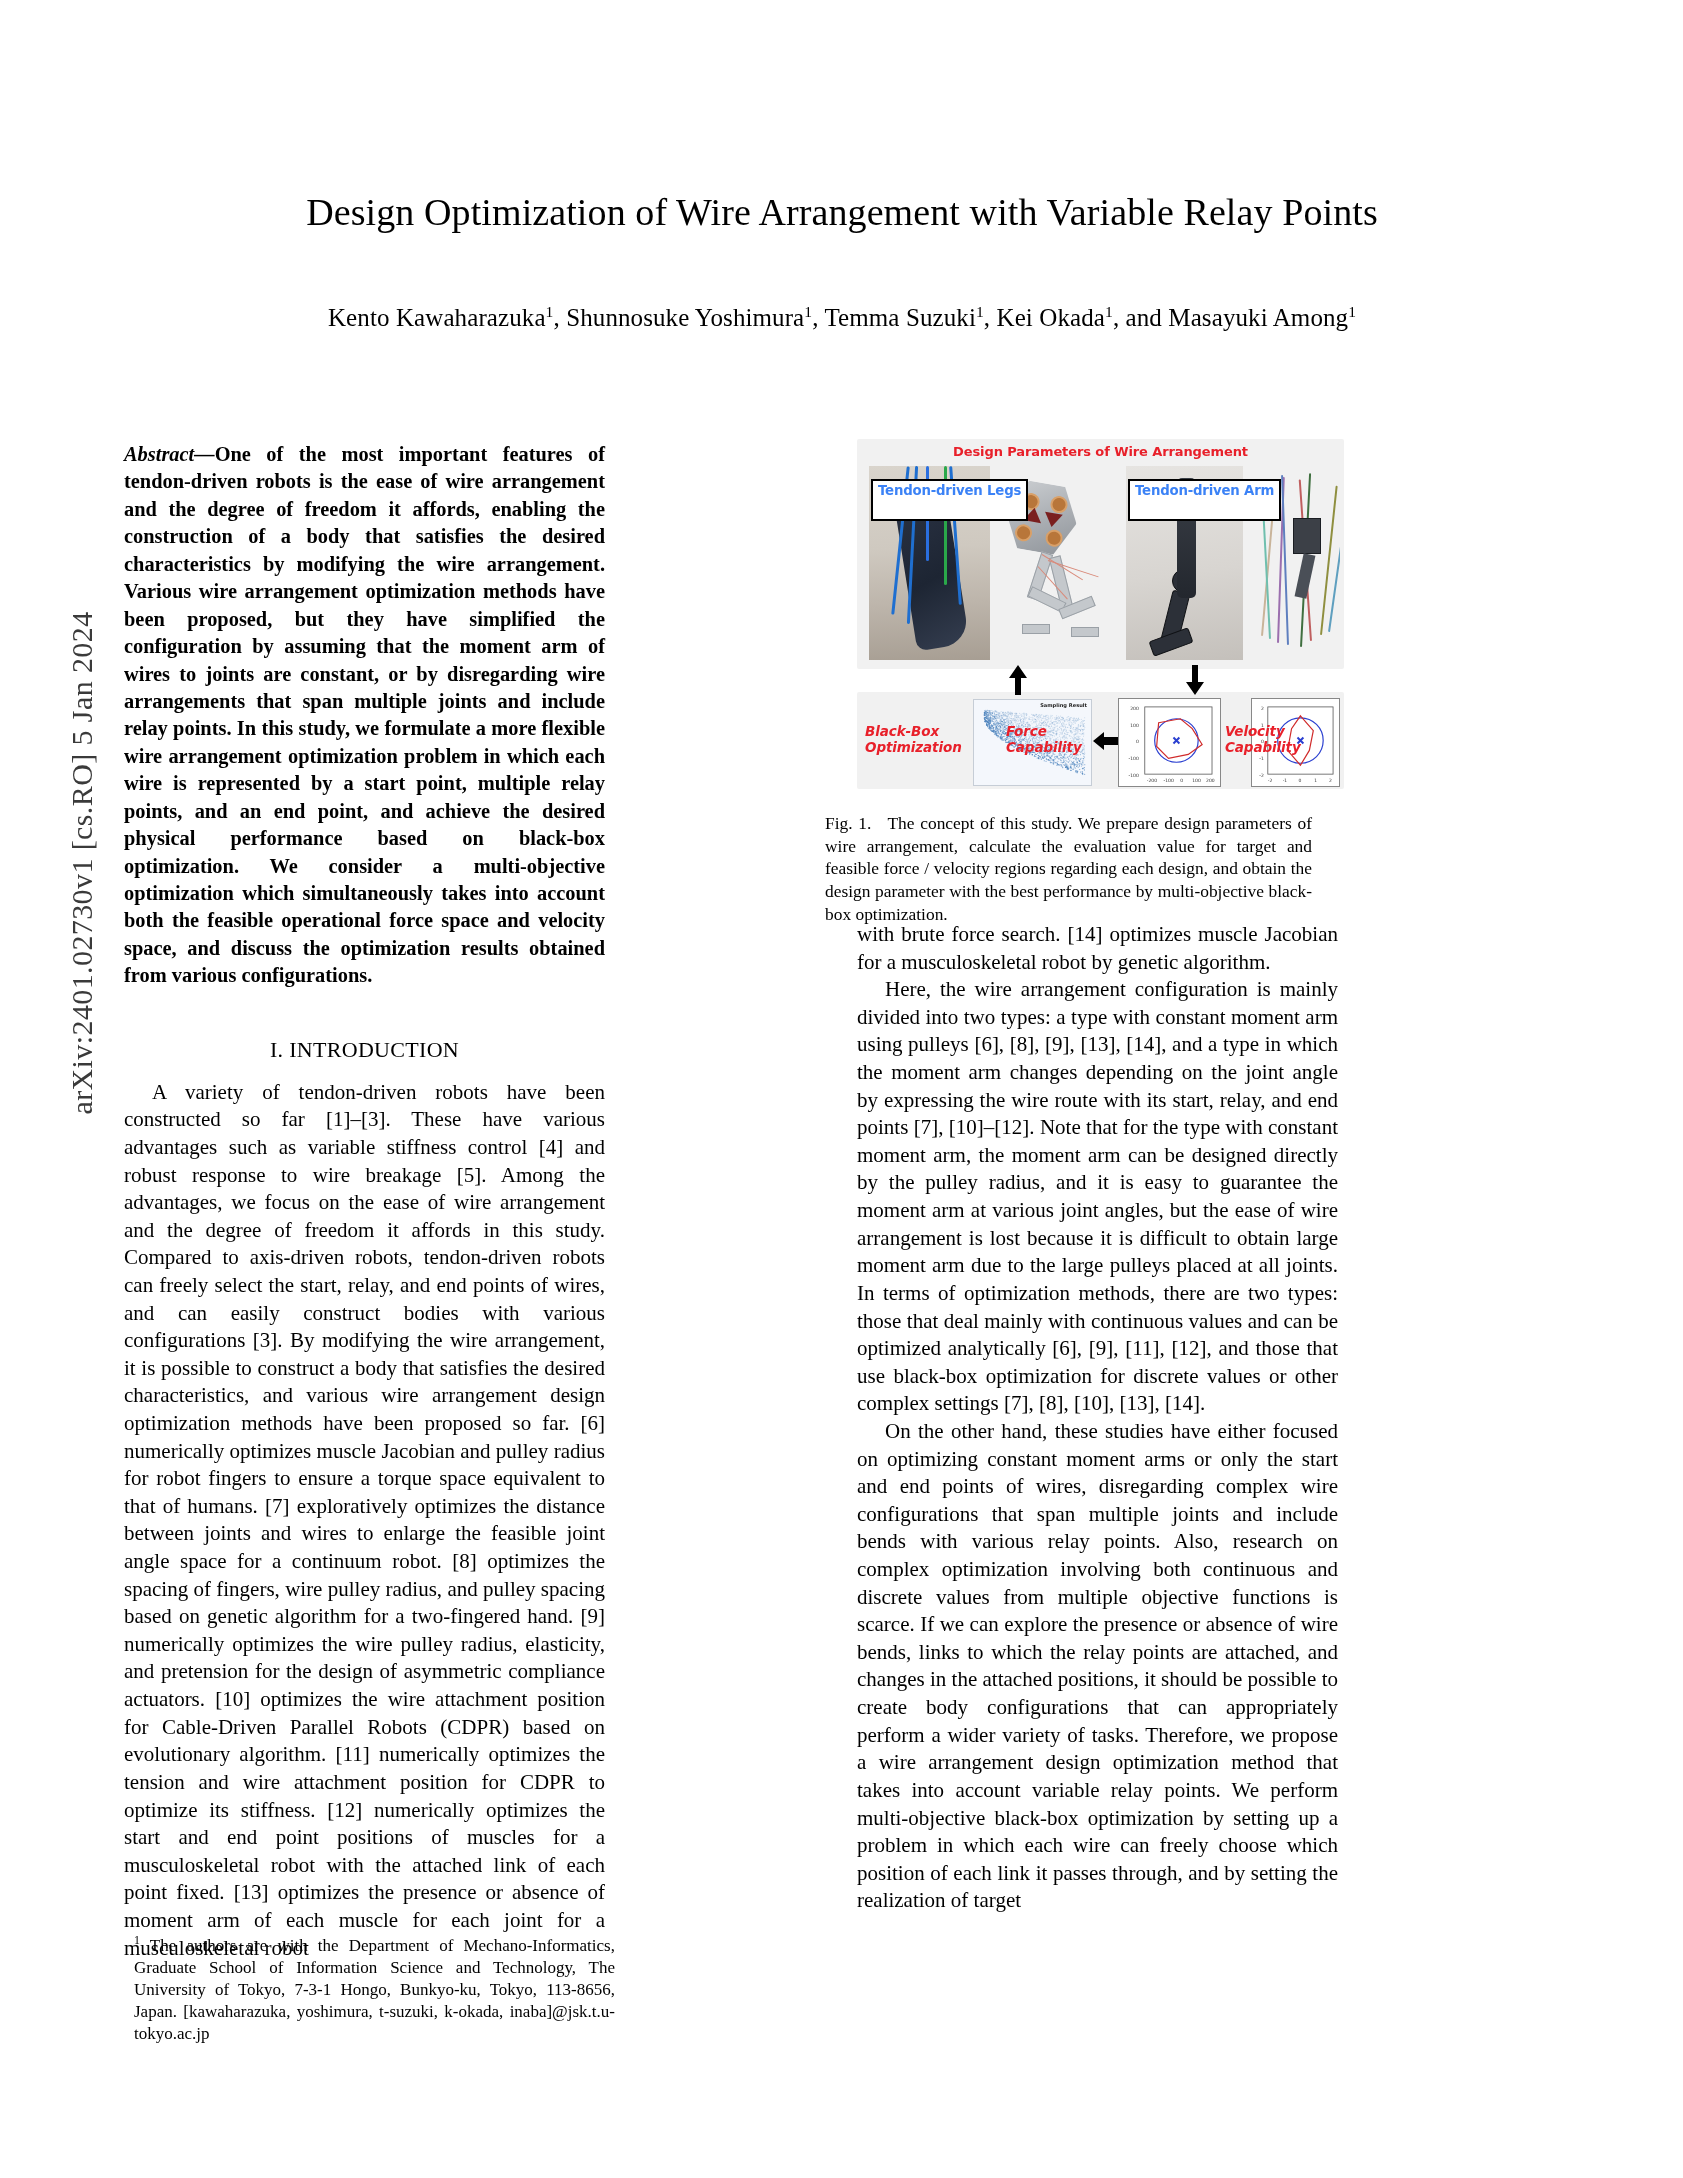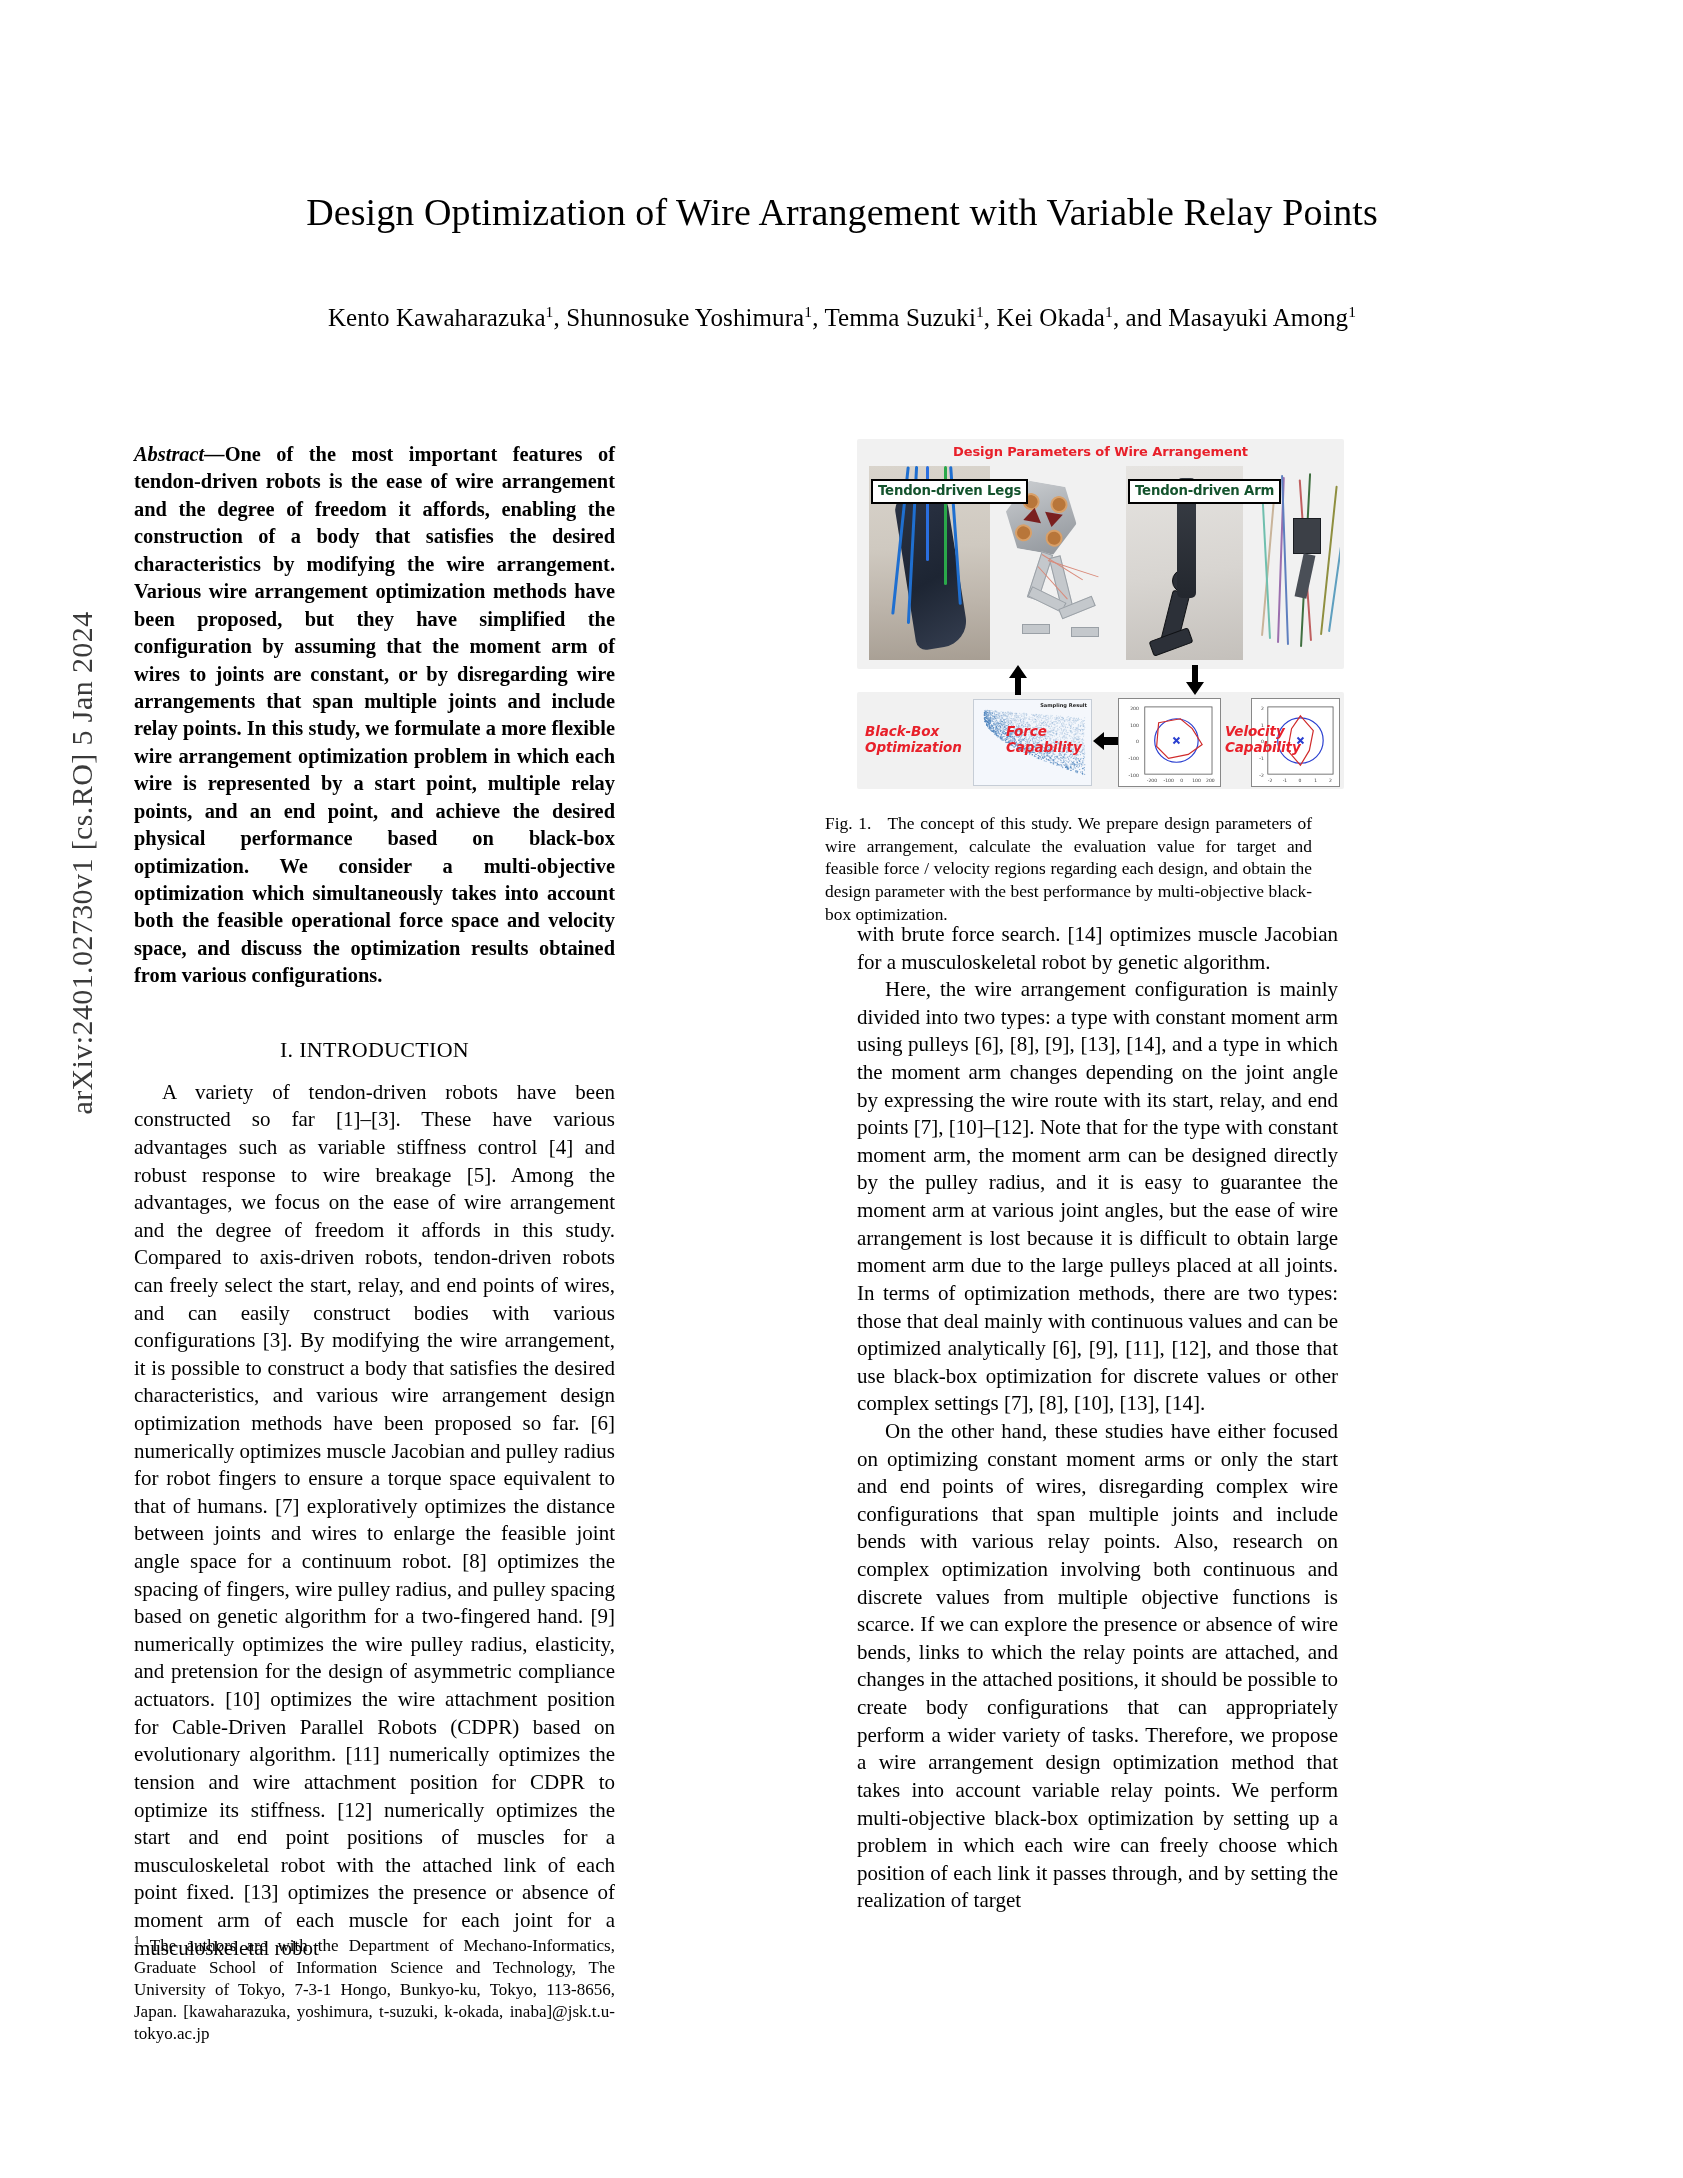--- a/index.html
+++ b/index.html
@@ -65,21 +65,21 @@
   .col {
     position: absolute;
     top: 441px;
     width: 481px;
     text-align: justify;
     font-size: 21px;
     line-height: 1.315;
     hyphens: auto;
     -webkit-hyphens: auto;
   }
-  .col-left  { left: 134px; }
+  .col-left  { left: 124px; }
   .col-right { left: 857px; }
 
   .abstract {
     font-weight: bold;
     font-size: 20.4px;
     line-height: 1.345;
     text-align: justify;
     margin: 0;
   }
   .abstract .abs-head {
@@ -154,25 +154,25 @@
     font-family: "DejaVu Sans", sans-serif;
     font-weight: bold;
     font-size: 13px;
     letter-spacing: -0.1px;
   }
 
   .tag {
     position: absolute;
     background: #ffffff;
     border: 2.1px solid #000000;
-    color: #14532d;
+    color: #3b82f6;
     font-family: "DejaVu Sans", sans-serif;
     font-weight: bold;
     font-size: 13.3px;
-    padding: 2px 5px 4px 5px;
+    padding: 2px 5px 21px 5px;
     white-space: nowrap;
     z-index: 6;
     letter-spacing: -0.2px;
   }
 
   .redlabel {
     position: absolute;
     color: #e8202a;
     font-family: "DejaVu Sans", sans-serif;
     font-weight: bold;

